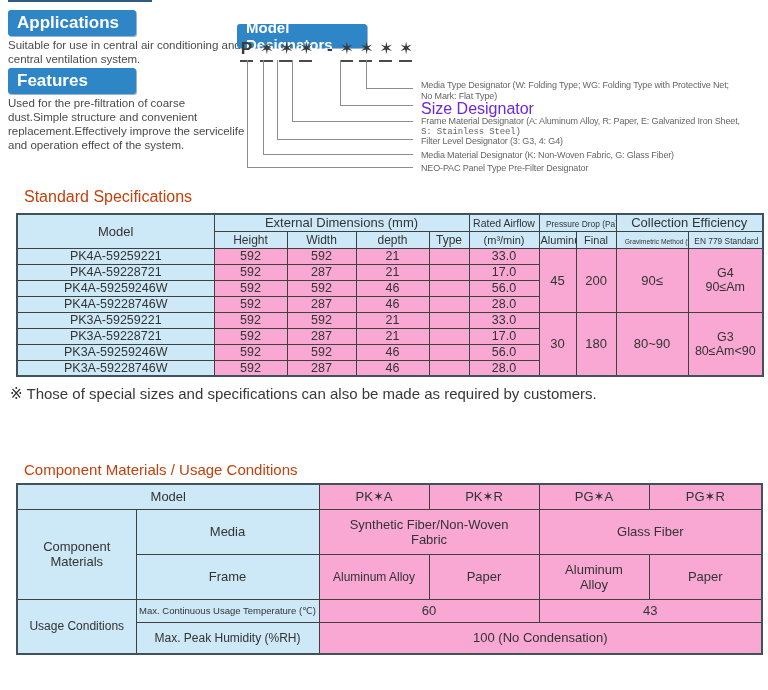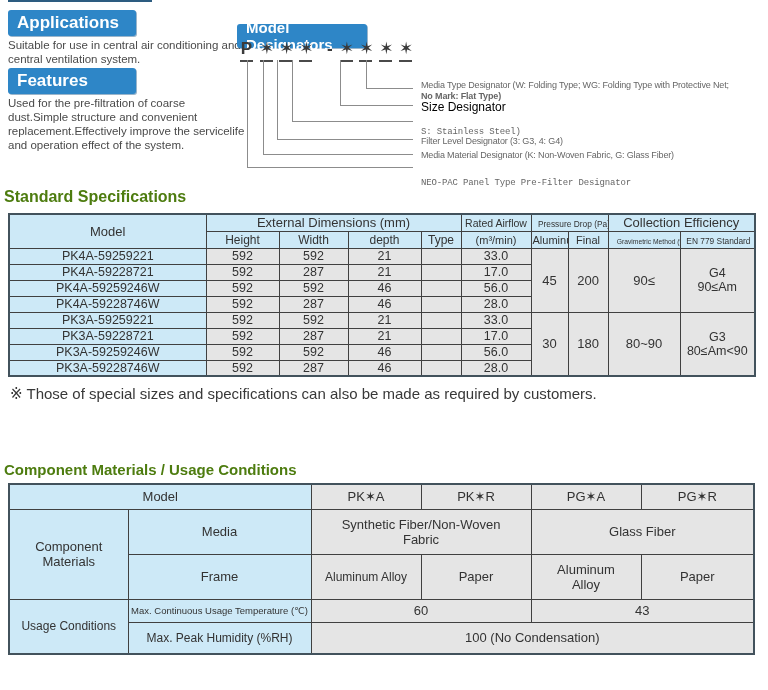--- a/index.html
+++ b/index.html
@@ -31,31 +31,31 @@
   .code-row { position:absolute; left:240px; top:38px; font-size:17px; font-weight:bold; color:#3a3a3a; }
   .code-row span { display:inline-block; width:13px; text-align:center; margin-right:2px; }
   .code-row span.u { border-bottom:2px solid #4a4a4a; padding-bottom:1px; }
   .code-row span.dash { width:10px; margin-left:6px; margin-right:0; }
 
   
   .vline { position:absolute; width:1px; background:#8c8c8c; }
   .hline { position:absolute; height:1px; background:#8c8c8c; }
 
   .dlabel { position:absolute; left:421px; font-size:9px; line-height:10px; color:#666; letter-spacing:-0.15px; white-space:nowrap; }
-  .dlabel-big { position:absolute; left:421px; font-size:12px; color:#000000; white-space:nowrap; }
-
-  .sec-title { position:absolute; left:4px; font-weight:bold; color:#4d7c0f; }
+  .dlabel-big { position:absolute; left:421px; font-size:16px; color:#6d28d9; white-space:nowrap; }
+
+  .sec-title { position:absolute; left:24px; font-weight:normal; color:#c2410c; }
   .title-spec { top:188px; font-size:16px; }
   .title-mat  { top:461px; font-size:15px; }
 
   .note { position:absolute; left:10px; font-size:15px; color:#383838; }
   .note1 { top:385px; }
   .note2 { top:653px; }
 
-  table { border-collapse:collapse; table-layout:fixed; position:absolute; left:8px; background:#e5e5e5; }
+  table { border-collapse:collapse; table-layout:fixed; position:absolute; left:16px; background:#f9a8d4; }
   table, td { border:1px solid #404040; }
   table { border:2px solid #42525c; }
   td { text-align:center; vertical-align:middle; padding:0 1px; color:#333; overflow:hidden; }
   .blue { background:#cde9f7; }
 
   .tbl-spec { top:213px; width:746px; }
   .tbl-spec td { font-size:12.5px; height:16px; }
   .tbl-spec tr.hdr td { height:17px; }
   .fs13 { font-size:13px !important; }
   .fs11 { font-size:11px !important; }
@@ -110,26 +110,27 @@
   <div class="vline" style="left:340px; top:60px; height:45px;"></div>
   <div class="vline" style="left:366px; top:60px; height:28px;"></div>
   <div class="hline" style="left:366px; top:88px;  width:47px;"></div>
   <div class="hline" style="left:340px; top:105px; width:73px;"></div>
   <div class="hline" style="left:292px; top:121px; width:121px;"></div>
   <div class="hline" style="left:277px; top:139px; width:136px;"></div>
   <div class="hline" style="left:263px; top:154px; width:150px;"></div>
   <div class="hline" style="left:247px; top:167px; width:166px;"></div>
 
   <div class="dlabel" style="top:80px;">Media Type Designator (W: Folding Type; WG: Folding Type with Protective Net;</div>
-  <div class="dlabel" style="top:91px;font-weight:bold;">No Mark: Flat Type)</div>
+  <div class="dlabel" style="top:91px;">No Mark: Flat Type)</div>
   <div class="dlabel-big" style="top:100px;">Size Designator</div>
+  <div class="dlabel" style="top:116px;">Frame Material Designator (A: Aluminum Alloy, R: Paper, E: Galvanized Iron Sheet,</div>
   <div class="dlabel" style="top:127px;font-family:Liberation Mono, monospace;">S: Stainless Steel)</div>
   <div class="dlabel" style="top:136px;">Filter Level Designator (3: G3, 4: G4)</div>
   <div class="dlabel" style="top:150px;">Media Material Designator (K: Non-Woven Fabric, G: Glass Fiber)</div>
-  <div class="dlabel" style="top:178px;font-family:Liberation Mono, monospace;">NEO-PAC Panel Type Pre-Filter Designator</div>
+  <div class="dlabel" style="top:163px;">NEO-PAC Panel Type Pre-Filter Designator</div>
 
   <div class="sec-title title-spec">Standard Specifications</div>
 
   <table class="tbl-spec">
     <colgroup>
       <col style="width:197px">
         <col style="width:73px">
         <col style="width:69px">
         <col style="width:73px">
         <col style="width:40px">

